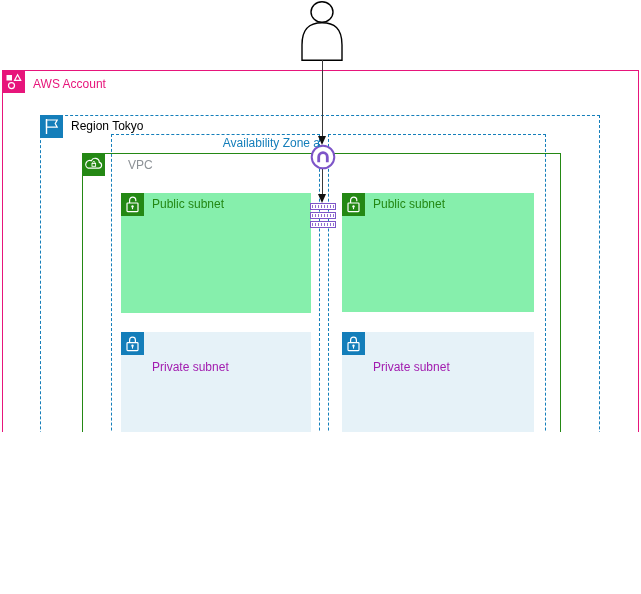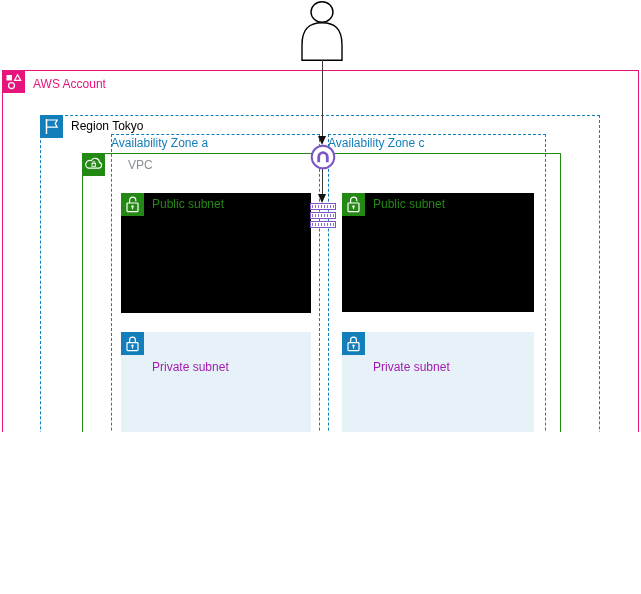--- a/index.html
+++ b/index.html
@@ -11,35 +11,35 @@
   
   .account-box{left:2px;top:70px;width:637px;height:522px;border:1.5px solid #E7157B;z-index:1;}
   .region-box{left:40px;top:115px;width:560px;height:450px;border:1.5px dashed #147EBA;z-index:2;}
   .az-box{top:134px;height:406px;border:1.5px dashed #147EBA;z-index:3;}
   .az-a{left:111px;width:209px;}
   .az-c{left:328px;width:218px;}
   .vpc-box{left:82px;top:153px;width:479px;height:361px;border:1.5px solid #248814;z-index:4;}
 
   
   .subnet{position:absolute;z-index:5;}
-  .subnet-public{background:#000000;}
+  .subnet-public{background:#86efac;}
   .subnet-private{background:#E6F2F8;}
   .sn-pub-a{left:121px;top:193px;width:190px;height:120px;}
   .sn-prv-a{left:121px;top:332px;width:190px;height:122px;}
   .sn-pub-c{left:342px;top:193px;width:192px;height:119px;}
   .sn-prv-c{left:342px;top:332px;width:192px;height:122px;}
 
   
   .cicon{position:absolute;width:23px;height:23px;z-index:8;}
   .cicon svg{display:block;width:23px;height:23px;}
 
   
   .account-lbl{left:33px;top:77px;color:#E7157B;z-index:8;}
   .region-lbl{left:71px;top:119px;color:#000000;z-index:8;}
-  .az-lbl{top:136px;color:#147EBA;text-align:left;z-index:8;}
+  .az-lbl{top:136px;color:#147EBA;text-align:right;z-index:8;}
   .az-lbl-a{left:111px;width:209px;}
   .az-lbl-c{left:328px;width:218px;}
   .vpc-lbl{left:128px;top:158px;color:#8C9196;z-index:8;}
   .sn-lbl{position:absolute;left:31px;top:4px;font-size:12px;z-index:8;white-space:nowrap;}
   .sn-lbl-public{color:#248814;}
   .sn-lbl-private{color:#a21caf;margin-top:24px;}
 
   
   .person{left:299px;top:1px;width:46px;height:60px;position:absolute;z-index:6;}
   .vline{position:absolute;width:1.5px;background:#3a3a3a;z-index:6;}
@@ -90,21 +90,20 @@
       <rect x="0" y="0" width="23" height="23" fill="#147EBA"></rect>
       <path d="M6.5,4 V19" stroke="#fff" stroke-width="1.4" fill="none"></path>
       <path d="M6.5,5 H17.2 L15.2,8.6 L17.2,12.2 H6.5 Z" fill="none" stroke="#fff" stroke-width="1.2"></path>
     </svg>
   </div>
   <div class="lbl region-lbl">Region Tokyo</div>
 
   <div class="box az-box az-a"></div>
   <div class="box az-box az-c"></div>
   <div class="lbl az-lbl az-lbl-a">Availability Zone a</div>
-  <div class="lbl az-lbl az-lbl-c">Availability Zone c</div>
 
   <div class="box vpc-box"></div>
   <div class="cicon" style="left:82px;top:153px;">
     <svg viewBox="0 0 23 23">
       <rect x="0" y="0" width="23" height="23" fill="#248814"></rect>
       <path d="M6.3,15.2 H16.8 A3,3 0 0 0 17.3,9.3 A4.2,4.2 0 0 0 9.3,7.7 A3.5,3.5 0 0 0 6.3,15.2 Z" fill="none" stroke="#fff" stroke-width="1.2"></path>
       <rect x="10" y="10.4" width="3.6" height="2.9" fill="none" stroke="#fff" stroke-width="0.9"></rect>
       <path d="M10.8,10.4 V9.4 a1,1 0 0 1 2,0 v1" fill="none" stroke="#fff" stroke-width="0.9"></path>
     </svg>
   </div>

